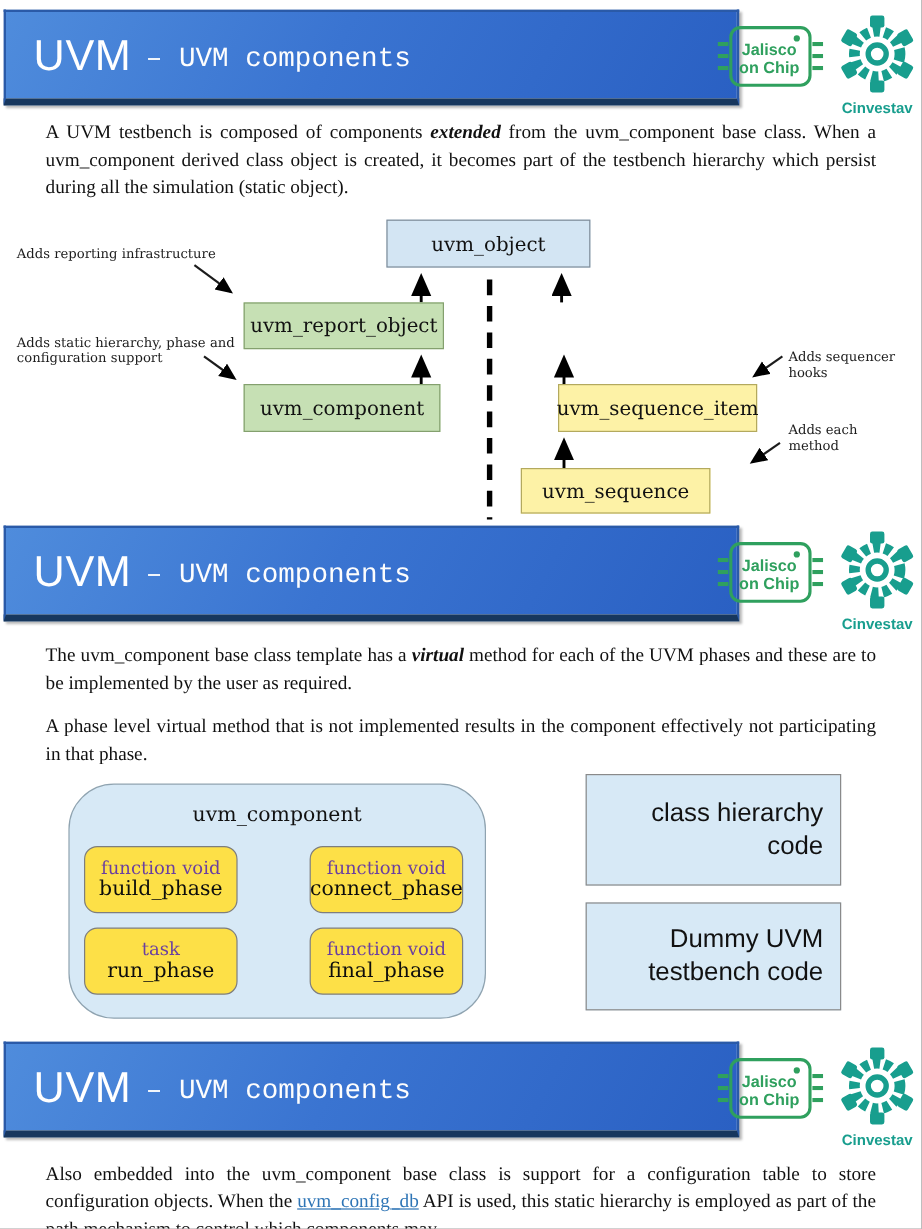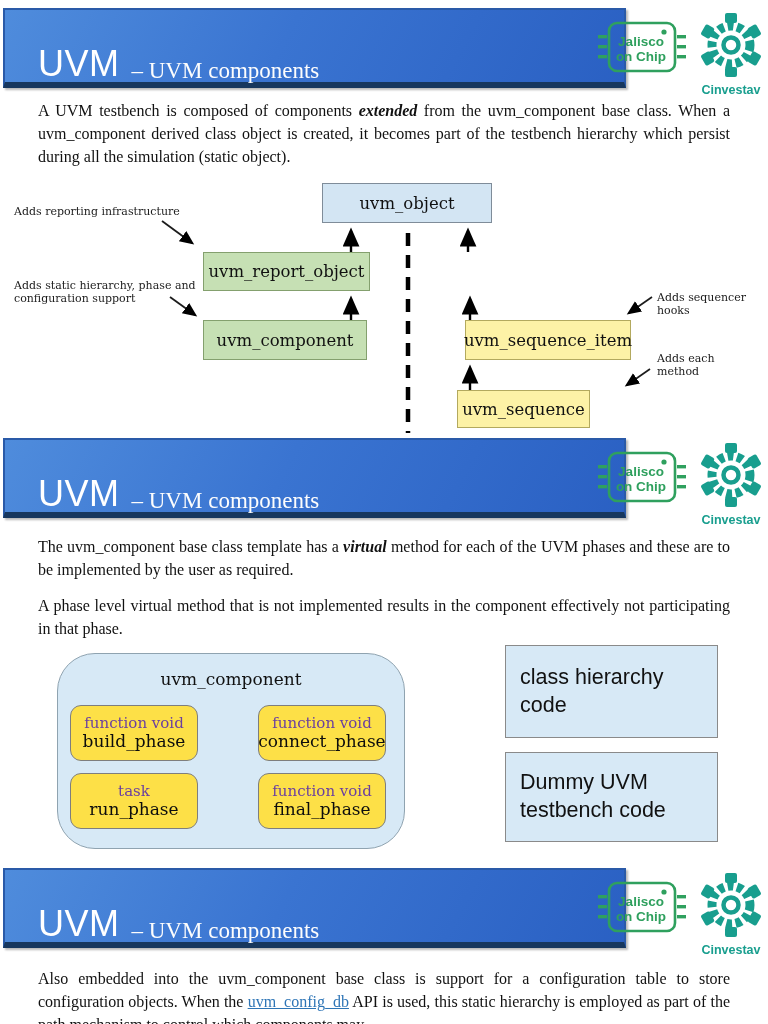--- a/index.html
+++ b/index.html
@@ -5,24 +5,24 @@
   html,body{margin:0;padding:0;background:#888;}
   .page{position:relative;width:768px;height:1024px;background:#ffffff;overflow:hidden;
         font-family:"Liberation Serif",serif;color:#111;}
 
   
   .slide-header{position:absolute;left:0;width:768px;height:92px;}
   .banner{position:absolute;left:3px;top:0;width:586px;height:72px;
           background:linear-gradient(118deg,#4f8cdc 0%,#3a74d1 45%,#2a60c3 100%);
           border:2px solid #2a5aa8;border-bottom:6px solid #17375e;
           box-shadow:2px 2px 2px rgba(0,0,0,.28);
-          display:flex;align-items:flex-end;padding-left:33px;}
+          display:flex;align-items:center;padding-left:23px;}
   .banner .ttl{font-family:"Liberation Sans",sans-serif;font-size:36px;color:#fff;
                letter-spacing:.5px;line-height:1;}
-  .banner .sub{font-family:Liberation Serif, serif;font-size:23px;color:#fdfdfd;
+  .banner .sub{font-family:Liberation Mono, monospace;font-size:23px;color:#fdfdfd;
                margin-left:12px;padding-top:6px;line-height:1;}
 
   .jalisco{position:absolute;left:598px;top:12px;}
   .cinvestav{position:absolute;left:696px;top:0px;}
 
   
   .para{position:absolute;left:38px;width:692px;font-size:16px;line-height:1.43;
         text-align:justify;margin:0;}
   .bi{font-weight:bold;font-style:italic;}
   .link{color:#2e75b6;text-decoration:underline;cursor:pointer;}
@@ -43,23 +43,23 @@
   .panel{position:absolute;left:57px;top:8px;width:348px;height:196px;
          background:#d7e9f6;border:1.5px solid #8fa3b0;border-radius:38px;box-sizing:border-box;}
   .panel-title{position:absolute;left:57px;top:24px;width:348px;text-align:center;
                font-family:"DejaVu Serif",serif;font-size:17px;color:#111;}
   .method{position:absolute;width:126px;height:54px;background:#fde047;border:1px solid #7e7e7e;
           border-radius:11px;display:flex;flex-direction:column;align-items:center;
           justify-content:center;font-family:"DejaVu Serif",serif;line-height:1.15;}
   .method .kind{color:#6a3fa0;font-size:15px;}
   .method .mname{color:#0d0d0d;font-size:17px;}
   .code-btn{position:absolute;left:488px;width:213px;background:#d7e9f6;border:1.5px solid #8a8a8a;
-            display:flex;align-items:center;justify-content:center;text-align:left;
+            display:flex;align-items:center;justify-content:center;text-align:right;
             font-family:"Liberation Sans",sans-serif;font-size:21.5px;color:#111;
-            line-height:1.3;cursor:pointer;box-sizing:border-box;padding:4px 14px;margin-left:17px;}
+            line-height:1.3;cursor:pointer;box-sizing:border-box;padding:4px 14px;}
 </style>
 </head>
 <body>
 
 <div class="page">
 
   <div class="slide-header" style="top:8px">
     <div class="banner">
       <span class="ttl">UVM</span>
       <span class="sub">– UVM components</span>
@@ -113,21 +113,21 @@
       <line x1="162" y1="38" x2="192" y2="60" stroke="#1c1c1c" stroke-width="1.8" marker-end="url(#ah)"></line>
       <line x1="170" y1="114" x2="195" y2="132" stroke="#1c1c1c" stroke-width="1.8" marker-end="url(#ah)"></line>
       <line x1="652" y1="114" x2="629" y2="130" stroke="#1c1c1c" stroke-width="1.8" marker-end="url(#ah)"></line>
       <line x1="650" y1="186" x2="627" y2="202" stroke="#1c1c1c" stroke-width="1.8" marker-end="url(#ah)"></line>
     </svg>
 
     <div class="node n-blue" style="left:322px;top:0;width:170px;height:40px">uvm_object</div>
     <div class="node n-green" style="left:203px;top:69px;width:167px;height:39px">uvm_report_object</div>
     <div class="node n-green" style="left:203px;top:137px;width:164px;height:40px">uvm_component</div>
     <div class="node n-yellow" style="left:465px;top:137px;width:166px;height:40px">uvm_sequence_item</div>
-    <div class="node n-yellow" style="left:457px;top:207px;width:133px;height:38px">uvm_sequence</div>
+    <div class="node n-yellow" style="left:434px;top:207px;width:158px;height:38px">uvm_sequence</div>
 
     <div class="ann" style="left:14px;top:22px;width:210px">Adds reporting infrastructure</div>
     <div class="ann" style="left:14px;top:96px;width:182px">Adds static hierarchy, phase and configuration support</div>
     <div class="ann" style="left:657px;top:108px;width:106px">Adds sequencer hooks</div>
     <div class="ann" style="left:657px;top:169px;width:80px">Adds each method</div>
   </div>
 
   <div class="slide-header" style="top:438px">
     <div class="banner">
       <span class="ttl">UVM</span>

